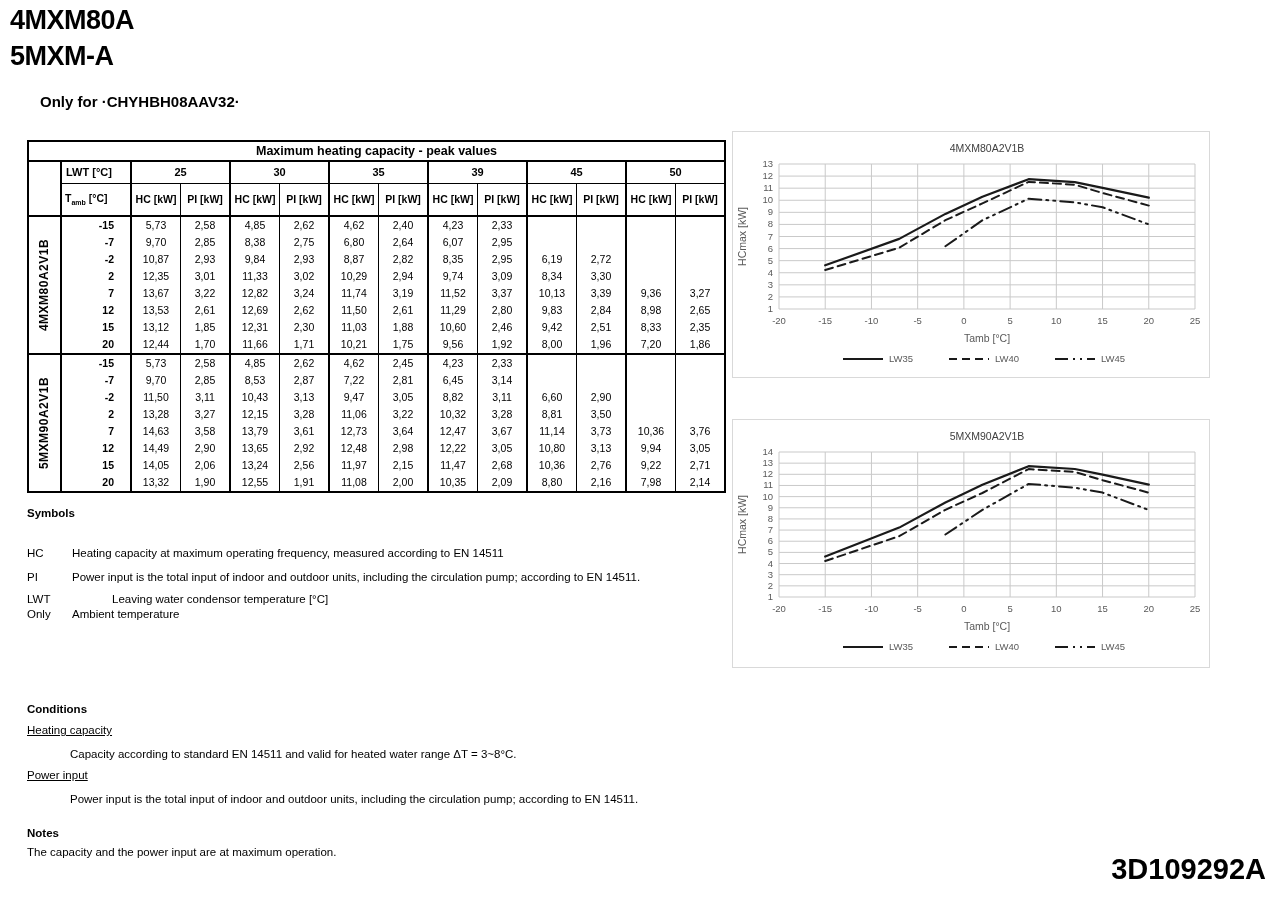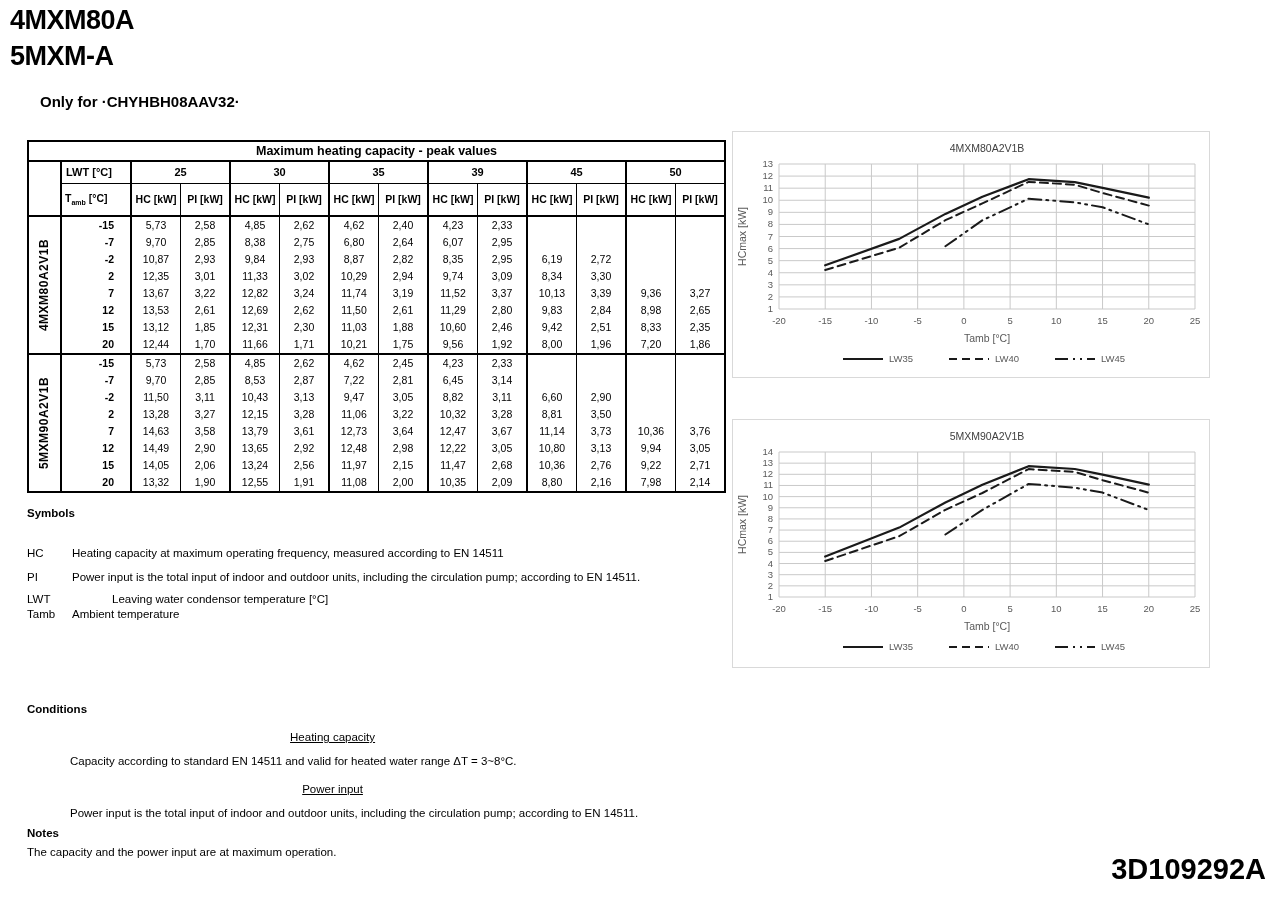--- a/index.html
+++ b/index.html
@@ -33,21 +33,21 @@
   
   .sec{position:absolute;left:27px;font-size:11.5px;line-height:1.25;}
   .sec-title{font-weight:bold;font-size:11.5px;}
   .sym-row{display:flex;}
   .sym-term{width:45px;flex:none;}
   .sym-def{max-width:632px;}
   .sym-row:nth-of-type(1){margin-top:9px;}
   .sym-row:nth-of-type(2){margin-top:26px;}
   .sym-row:nth-of-type(3){margin-top:9px;}
   .sym-row:nth-of-type(4){margin-top:8px;gap:40px;}
-  .cond-head{text-decoration:underline;margin-top:14px;text-align:center;}
+  .cond-head{text-decoration:underline;margin-top:7px;}
   .cond-body{margin-top:9px;padding-left:43px;max-width:720px;}
   .notes-body{margin-top:5px;max-width:700px;}
 
   .doc-code{position:absolute;right:14px;top:853px;font-size:29px;font-weight:bold;}
 
   
   .chart-panel{position:absolute;left:732px;width:478px;background:#fff;border:1px solid #d9d9d9;box-sizing:border-box;}
   #chart1{top:131px;height:247px;}
   #chart2{top:419px;height:249px;}
   .chart-panel svg{display:block;}
@@ -358,21 +358,21 @@
       </div>
       <div class="sym-row">
         <div class="sym-term">PI</div>
         <div class="sym-def">Power input is the total input of indoor and outdoor units, including the circulation pump; according to EN 14511.</div>
       </div>
       <div class="sym-row">
         <div class="sym-term">LWT</div>
         <div class="sym-def">Leaving water condensor temperature [°C]</div>
       </div>
       <div class="sym-row">
-        <div class="sym-term">Tamb</div>
+        <div class="sym-term">Only</div>
         <div class="sym-def">Ambient temperature</div>
       </div>
     </div>
 
   <div class="sec" id="conditions-sec" style="top:702px;">
     <div class="sec-title">Conditions</div>
   <div class="cond-head">Heating capacity</div>
       <div class="cond-body">Capacity according to standard EN 14511 and valid for heated water range ΔT = 3~8°C.</div>
       <div class="cond-head">Power input</div>
       <div class="cond-body">Power input is the total input of indoor and outdoor units, including the circulation pump; according to EN 14511.</div>

